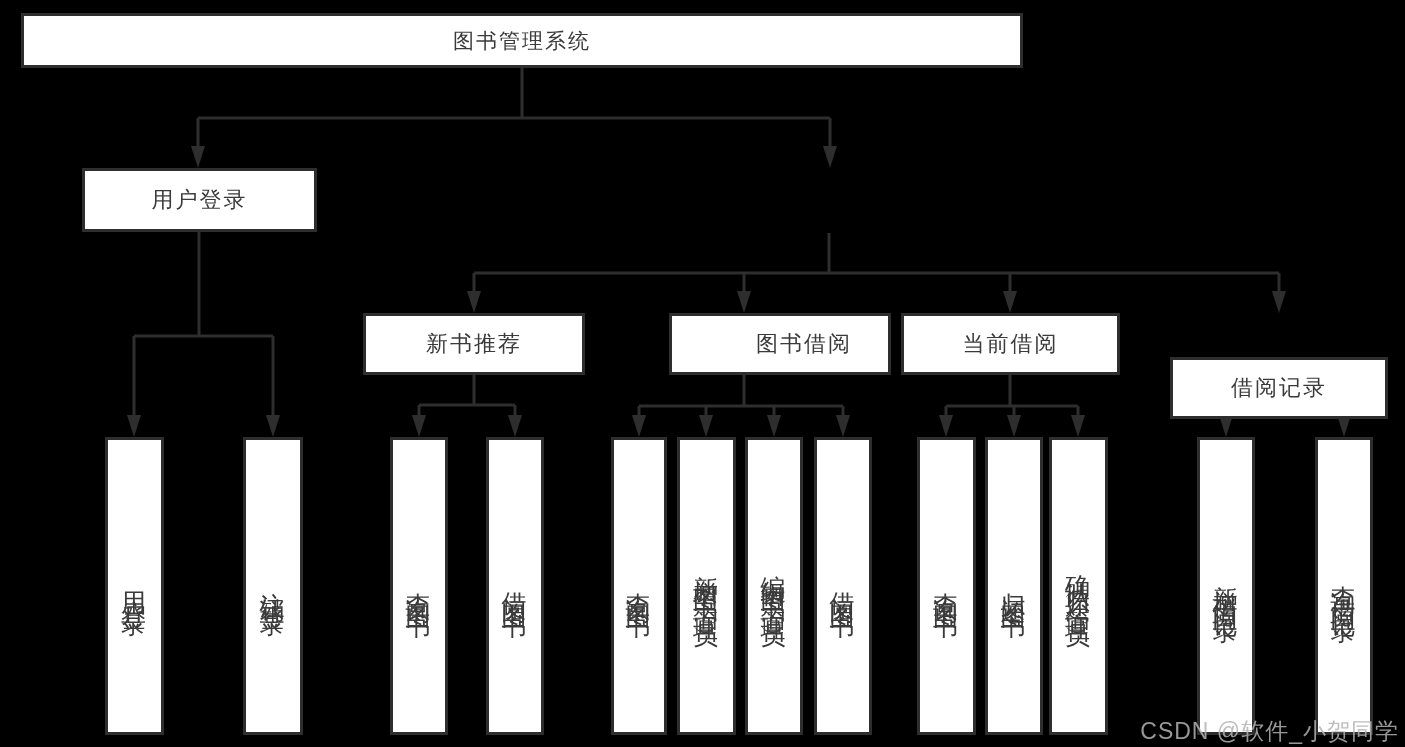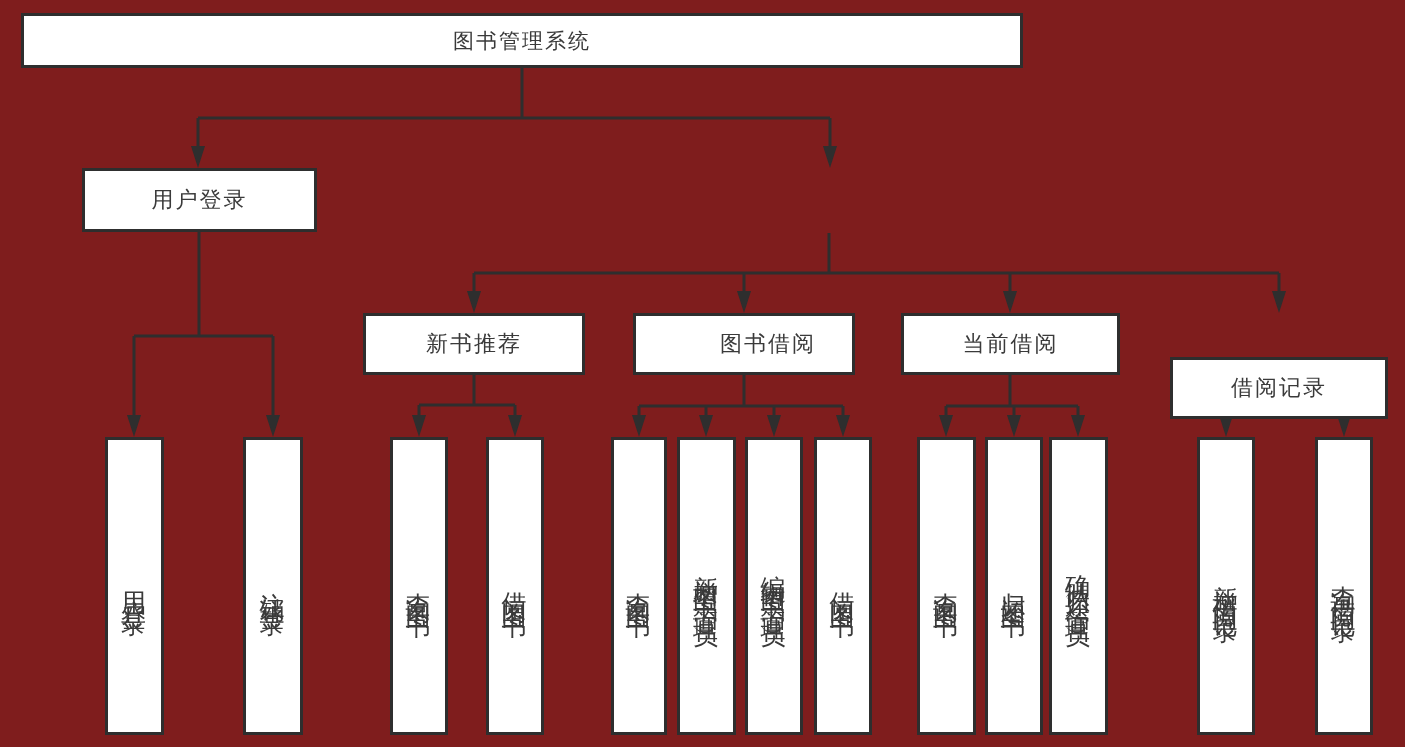--- a/index.html
+++ b/index.html
@@ -1,19 +1,19 @@
 <!DOCTYPE html>
 <html><head>
 <meta charset="utf-8">
 <style>
   html,body{margin:0;padding:0;background:#ffffff;}
   #canvas{
     position:relative;
     width:1405px;height:747px;
-    background:#7f1d1d;
+    background:#000000;
     font-family:"Liberation Sans", sans-serif;
     overflow:hidden;
   }
   #connectors{position:absolute;left:0;top:0;z-index:0;}
   .node{
     position:absolute;box-sizing:border-box;
     border:3px solid #2e2e2e;background:#ffffff;
     display:flex;align-items:center;justify-content:center;
     color:#3a3a3a;font-size:22px;letter-spacing:2px;
     z-index:1;white-space:nowrap;
@@ -109,21 +109,21 @@
       <polygon points="1219,415 1233,415 1226,437"></polygon>
       <polygon points="1337,415 1351,415 1344,437"></polygon>
     </g>
   </svg>
 
   <div class="node root" style="left:21px;top:13px;width:1002px;height:55px;">图书管理系统</div>
 
   <div class="node" style="left:82px;top:168px;width:235px;height:64px;">用户登录</div>
 
   <div class="node" style="left:363px;top:313px;width:222px;height:62px;">新书推荐</div>
-  <div class="node" style="left:633px;top:313px;width:222px;height:62px;padding-left:48px;">图书借阅</div>
+  <div class="node" style="left:669px;top:313px;width:222px;height:62px;padding-left:48px;">图书借阅</div>
   <div class="node" style="left:901px;top:313px;width:219px;height:62px;">当前借阅</div>
   <div class="node" style="left:1170px;top:313px;width:218px;height:62px;margin-top:44px;">借阅记录</div>
 
   <div class="vnode" style="left:105px;top:437px;width:59px;height:298px;">用户登录</div>
   <div class="vnode" style="left:243px;top:437px;width:60px;height:298px;">注销登录</div>
 
   <div class="vnode" style="left:390px;top:437px;width:58px;height:298px;">查询图书</div>
   <div class="vnode" style="left:486px;top:437px;width:58px;height:298px;">借阅图书</div>
 
   <div class="vnode" style="left:611px;top:437px;width:56px;height:298px;">查询图书</div>
@@ -131,14 +131,15 @@
   <div class="vnode" style="left:745px;top:437px;width:58px;height:298px;">编辑图书（管理员）</div>
   <div class="vnode" style="left:814px;top:437px;width:58px;height:298px;">借阅图书</div>
 
   <div class="vnode" style="left:917px;top:437px;width:59px;height:298px;">查询图书</div>
   <div class="vnode" style="left:985px;top:437px;width:58px;height:298px;">归还图书</div>
   <div class="vnode" style="left:1049px;top:437px;width:59px;height:298px;">确认归还（管理员）</div>
 
   <div class="vnode" style="left:1197px;top:437px;width:58px;height:298px;">新增借阅记录</div>
   <div class="vnode" style="left:1315px;top:437px;width:58px;height:298px;">查询借阅记录</div>
 
+  <div id="watermark">CSDN @软件_小贺同学</div>
 
 </div>
 
 </body></html>

